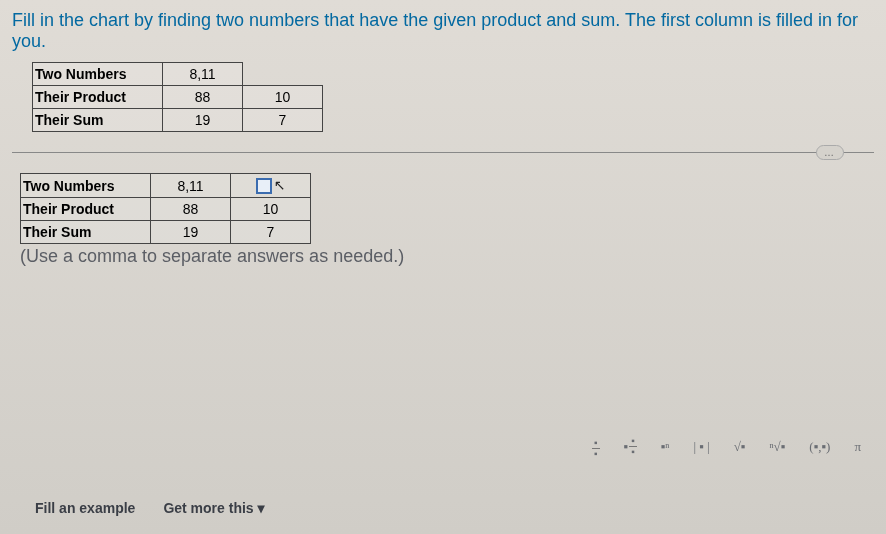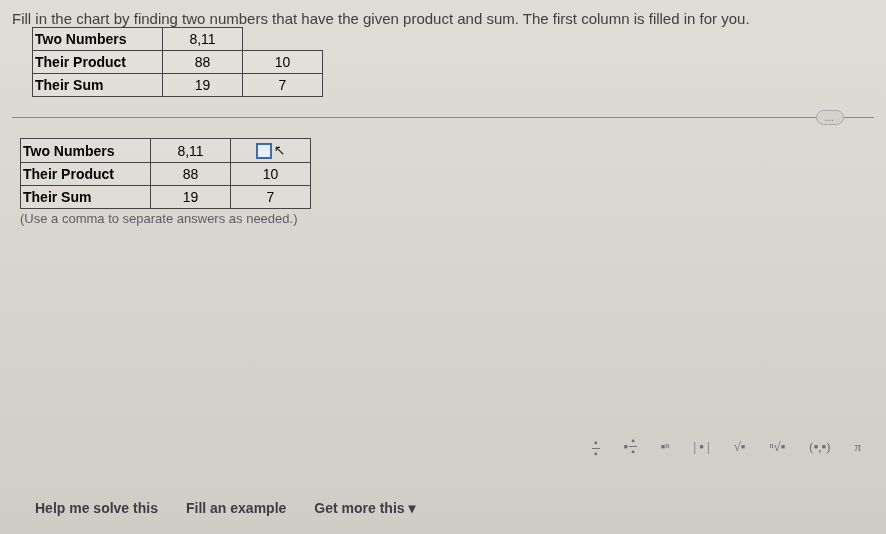--- a/index.html
+++ b/index.html
@@ -6,22 +6,23 @@
     body {
       font-family: Arial, sans-serif;
       background: linear-gradient(180deg, #e0dcd6 0%, #d0cdc7 100%);
       width: 886px;
       height: 534px;
       padding: 10px 12px;
       position: relative;
       overflow: hidden;
     }
     .instruction {
-      font-size: 15px;
-      color: #404040;
+      font-size: 18px;
+      color: #0369a1;
+      margin-bottom: 10px;
     }
     table {
       border-collapse: collapse;
       margin-left: 20px;
     }
     table td, table th {
       border: 1px solid #444;
       padding: 3px 2px;
       font-size: 14px;
       text-align: center;
@@ -74,21 +75,21 @@
       border: 2px solid #3b6caf;
       background: #e8eff8;
       vertical-align: middle;
     }
     .cursor {
       font-size: 14px;
       margin-left: 2px;
       color: #222;
     }
     .hint {
-      font-size: 13px;
+      font-size: 18px;
       color: #5b5e65;
       margin-left: 8px;
       margin-top: 2px;
     }
     .toolbar {
       position: absolute;
       right: 25px;
       bottom: 75px;
       display: flex;
       gap: 24px;
@@ -184,16 +185,15 @@
   </span>
   <span class="tool">▪ⁿ</span>
   <span class="tool">| ▪ |</span>
   <span class="tool">√▪</span>
   <span class="tool">ⁿ√▪</span>
   <span class="tool">(▪,▪)</span>
   <span class="tool">π</span>
 </div>
 
 <div class="bottom-links">
-  <span>Help me solve this</span>
   <span>Fill an example</span>
   <span><span>Get more this</span> <span>▾</span></span>
 </div>
 
 </body></html>

